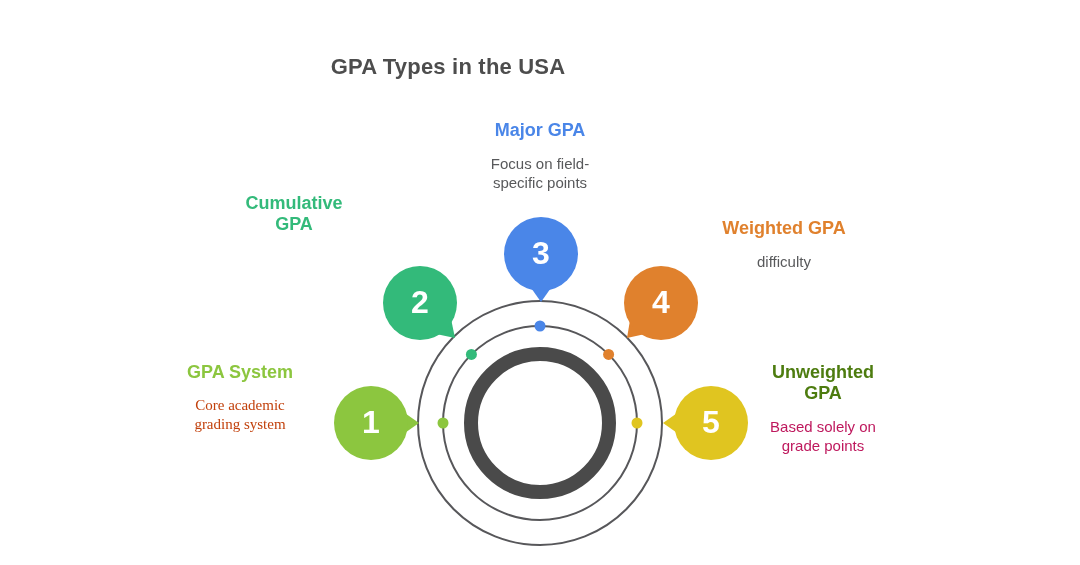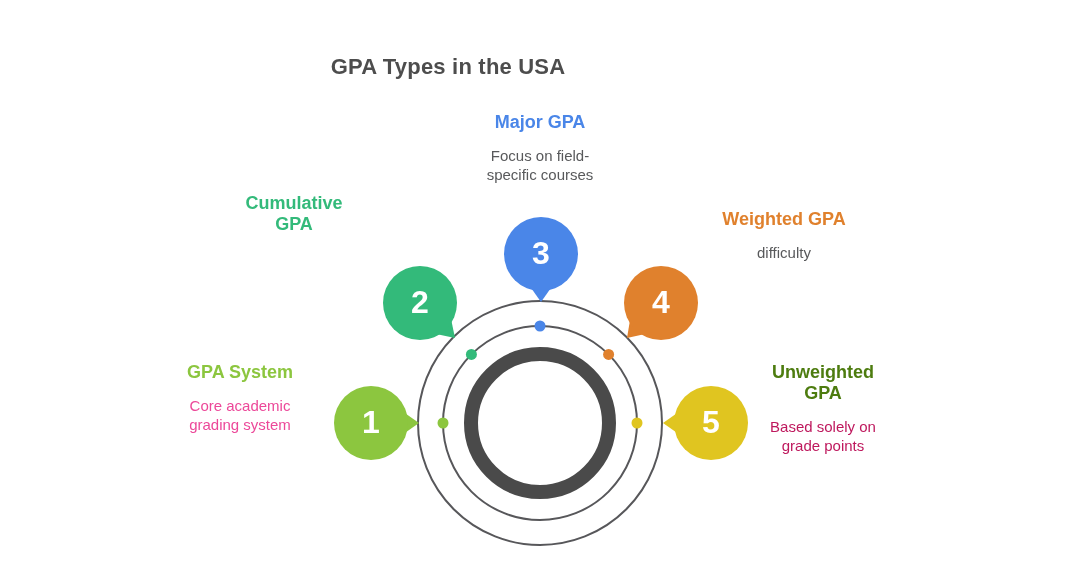--- a/index.html
+++ b/index.html
@@ -12,63 +12,63 @@
     position: absolute; top: 40px; left: 0; width: 896px;
     text-align: center; font-size: 22px; line-height: 24px; font-weight: bold;
     letter-spacing: 0.2px;
   }
   .label { position: absolute; width: 200px; text-align: center; }
   .label-title { font-size: 18px; line-height: 21px; font-weight: bold; }
   .label-title span, .label-desc span { display: block; }
   .label-desc { margin-top: 13px; font-size: 15px; line-height: 19px; }
   .label-1 { left: 140px; top: 362px; }
   .label-2 { left: 194px; top: 193px; }
-  .label-3 { left: 440px; top: 112px; }
-  .label-4 { left: 684px; top: 209px; }
+  .label-3 { left: 440px; top: 120px; }
+  .label-4 { left: 684px; top: 218px; }
   .label-5 { left: 723px; top: 362px; }
   svg.diagram { position: absolute; left: 0; top: 0; }
   .bubble-number {
     font-family: "Liberation Sans", sans-serif;
     font-size: 32px; font-weight: bold; fill: #ffffff;
     text-anchor: middle;
   }
 </style>
 </head>
 <body>
 
 <div class="stage">
 
   <h1 class="page-title" style="color: rgb(77, 77, 77);">GPA Types in the USA</h1>
 
   <div class="label label-1">
     <div class="label-title" style="color: rgb(140, 198, 63);">
       <span>GPA System</span>
       <span></span>
     </div>
-    <div class="label-desc" style="color: #ec4899;">
+    <div class="label-desc" style="color: #c2410c; font-family: Liberation Serif, serif;">
       <span>Core academic</span>
       <span>grading system</span>
     </div>
   </div>
 
   <div class="label label-2">
     <div class="label-title" style="color: rgb(51, 186, 122);">
       <span>Cumulative</span>
       <span>GPA</span>
     </div>
   </div>
 
   <div class="label label-3">
     <div class="label-title" style="color: rgb(74, 134, 232);">
       <span>Major GPA</span>
       <span></span>
     </div>
     <div class="label-desc" style="color: rgb(88, 89, 91);">
       <span>Focus on field-</span>
-      <span>specific courses</span>
+      <span>specific points</span>
     </div>
   </div>
 
   <div class="label label-4">
     <div class="label-title" style="color: rgb(224, 129, 45);">
       <span>Weighted GPA</span>
       <span></span>
     </div>
     <div class="label-desc" style="color: rgb(88, 89, 91);">
       <span>difficulty</span>

